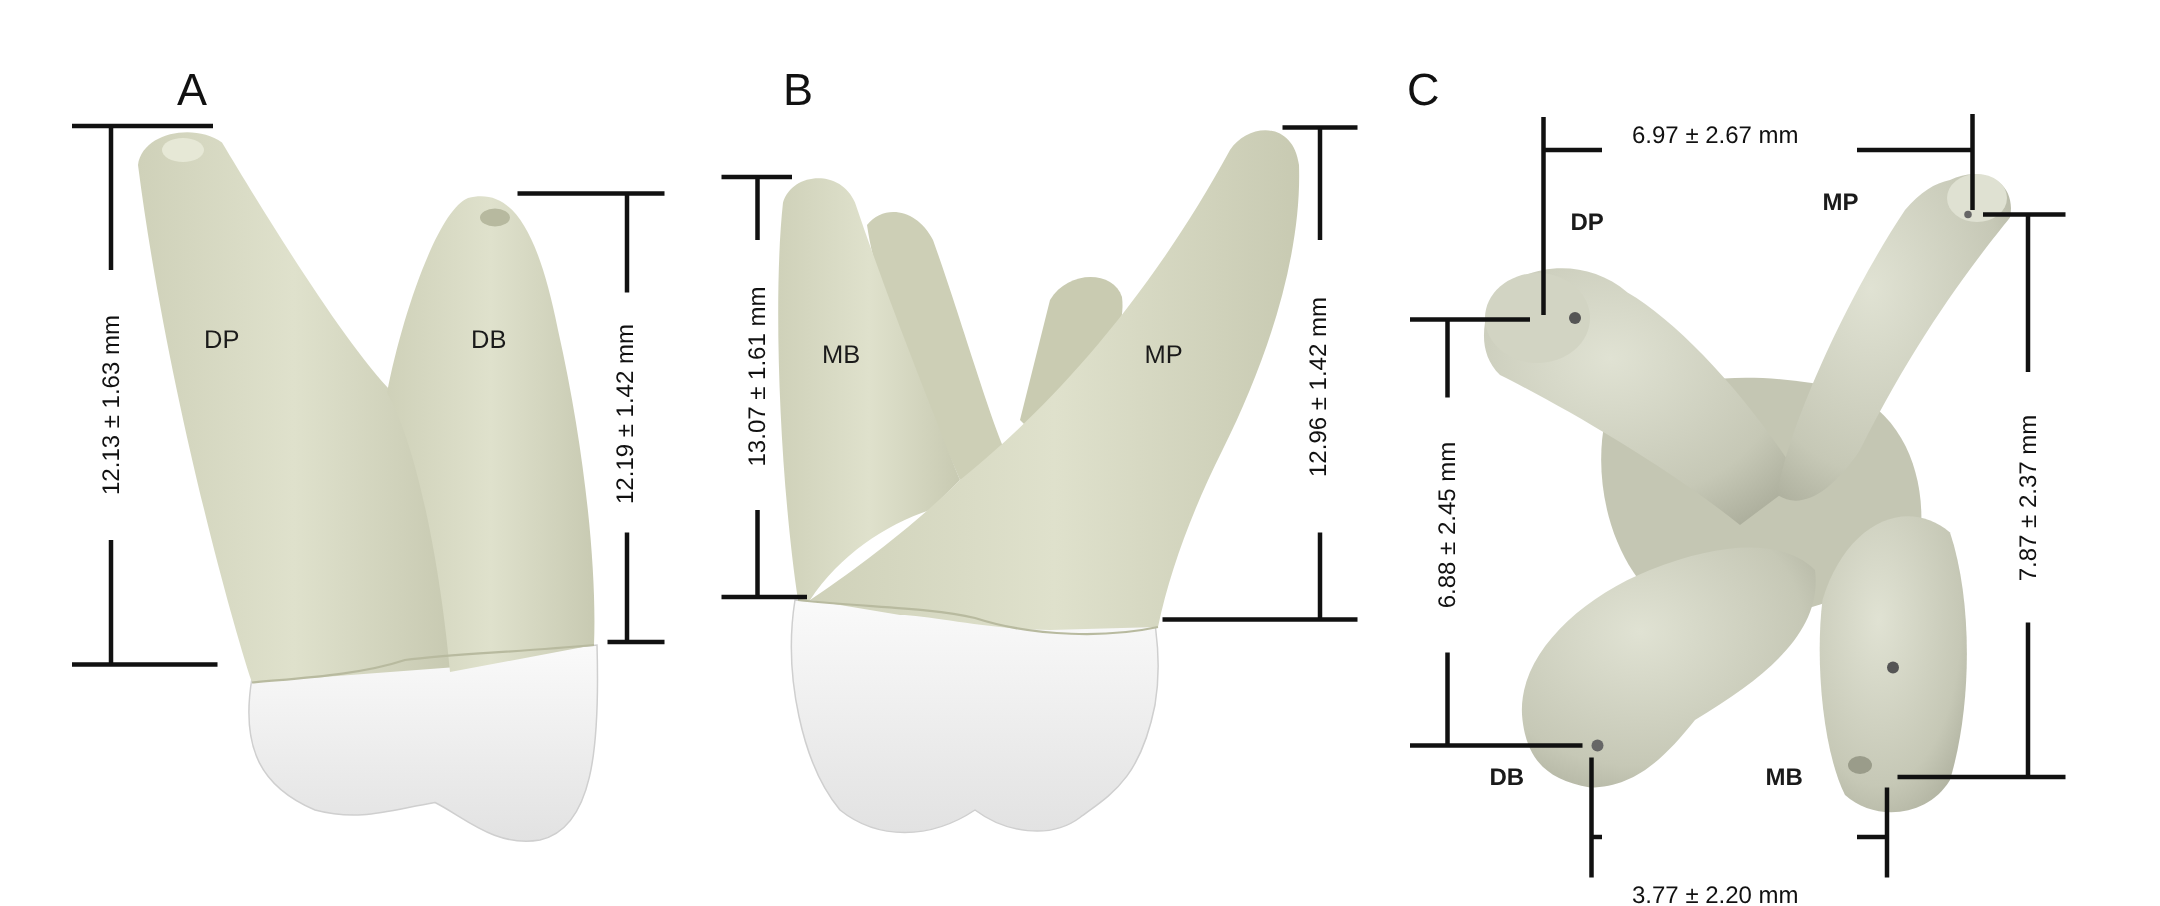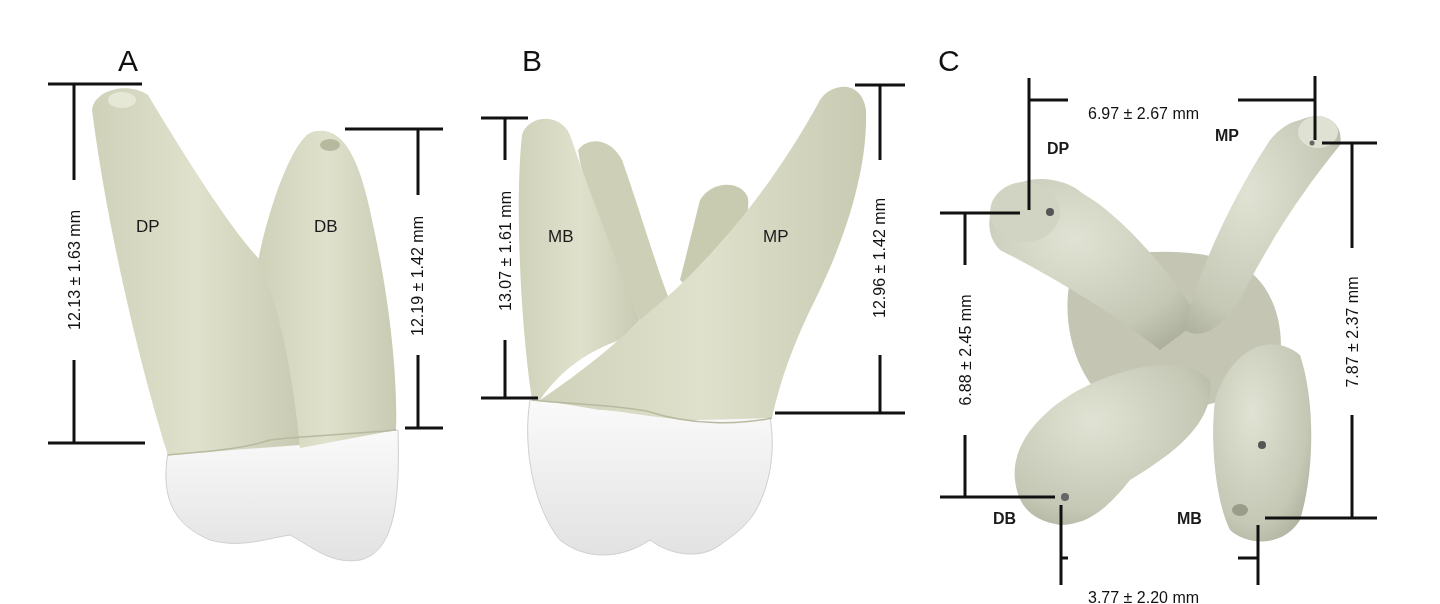--- a/index.html
+++ b/index.html
@@ -146,18 +146,18 @@
   <div class="root-label" style="left:763px; top:228px;">MP</div>
 
   <div class="meas vert" style="left:446px; top:243px; width:120px; text-align:center;">13.07 ± 1.61 mm</div>
   <div class="meas vert" style="left:820px; top:250px; width:120px; text-align:center;">12.96 ± 1.42 mm</div>
 
   <div class="root-label bold" style="left:1047px; top:141px;">DP</div>
   <div class="root-label bold" style="left:1215px; top:128px;">MP</div>
   <div class="root-label bold" style="left:993px; top:511px;">DB</div>
   <div class="root-label bold" style="left:1177px; top:511px;">MB</div>
 
-  <div class="meas" style="left:1088px; top:106px;text-align:right;">6.97 ± 2.67 mm</div>
+  <div class="meas" style="left:1088px; top:83px;text-align:right;">6.97 ± 2.67 mm</div>
   <div class="meas vert" style="left:906px; top:342px; width:120px; text-align:center;">6.88 ± 2.45 mm</div>
   <div class="meas vert" style="left:1293px; top:324px; width:120px; text-align:center;">7.87 ± 2.37 mm</div>
   <div class="meas" style="left:1088px; top:564px;margin-top:26px;">3.77 ± 2.20 mm</div>
 
 </div>
 
 </body></html>

